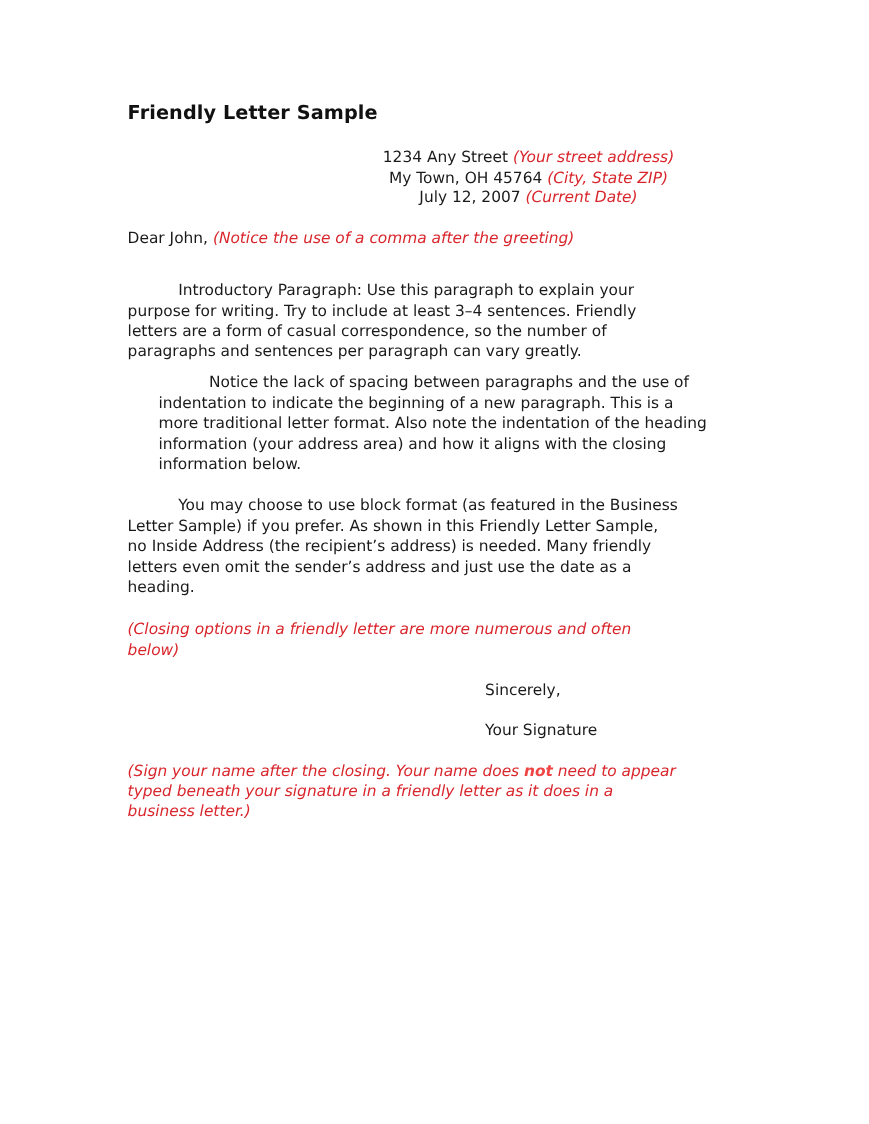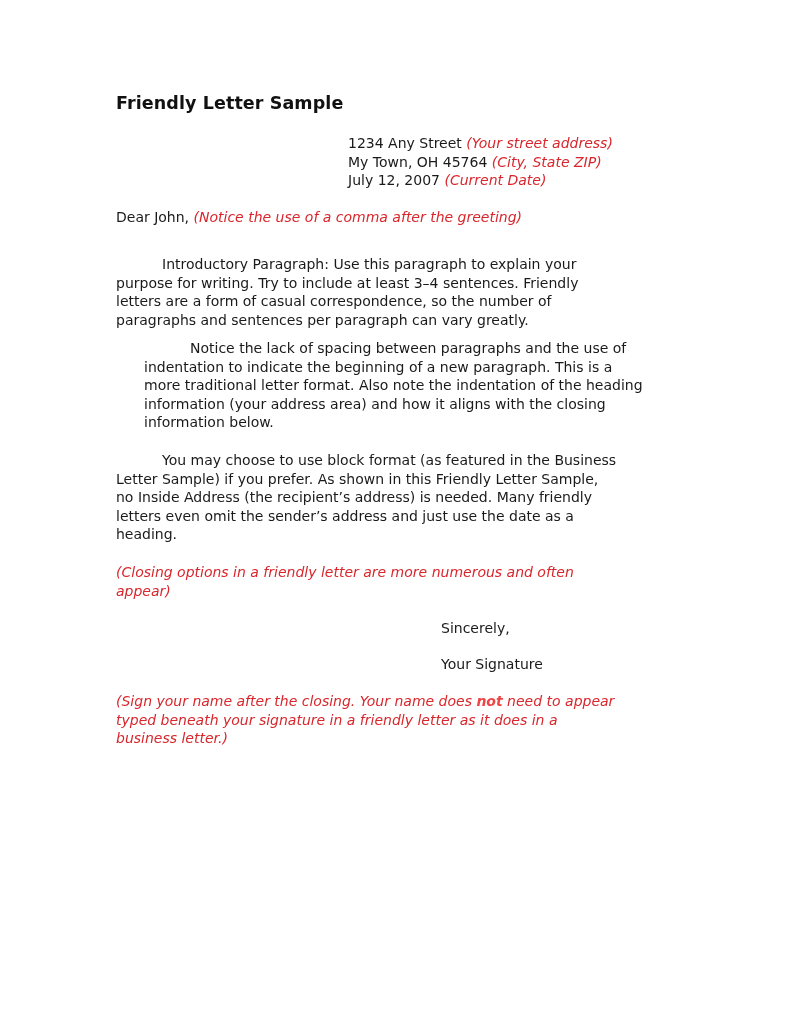--- a/index.html
+++ b/index.html
@@ -46,20 +46,21 @@
       color: #ef4444;
       font-style: italic;
       font-weight: bold;
     }
     .ital {
     }
     .heading-block {
       position: absolute;
       left: 348px;
       top: 134px;
+      text-align: center;
     }
     .heading-block .line, .closing .line { position: relative; }
     .para {
       position: absolute;
       left: 116px;
       width: 570px;
     }
     .para .line { position: relative; }
     .indent { padding-left: 46px; }
     .closing {
@@ -102,21 +103,21 @@
   <div class="para" style="top:451px;">
     <div class="line indent">You may choose to use block format (as featured in the Business</div>
     <div class="line">Letter Sample) if you prefer. As shown in this Friendly Letter Sample,</div>
     <div class="line">no Inside Address (the recipient’s address) is needed. Many friendly</div>
     <div class="line">letters even omit the sender’s address and just use the date as a</div>
     <div class="line">heading.</div>
   </div>
 
   <div class="para" style="top:563px;">
     <div class="line red">(Closing options in a friendly letter are more numerous and often</div>
-    <div class="line red">appear)</div>
+    <div class="line red">below)</div>
   </div>
 
   <div class="closing" style="top:619px;">
     <div class="line">Sincerely,</div>
   </div>
 
   <div class="closing" style="top:655px;">
     <div class="line ital">Your Signature</div>
   </div>
 

